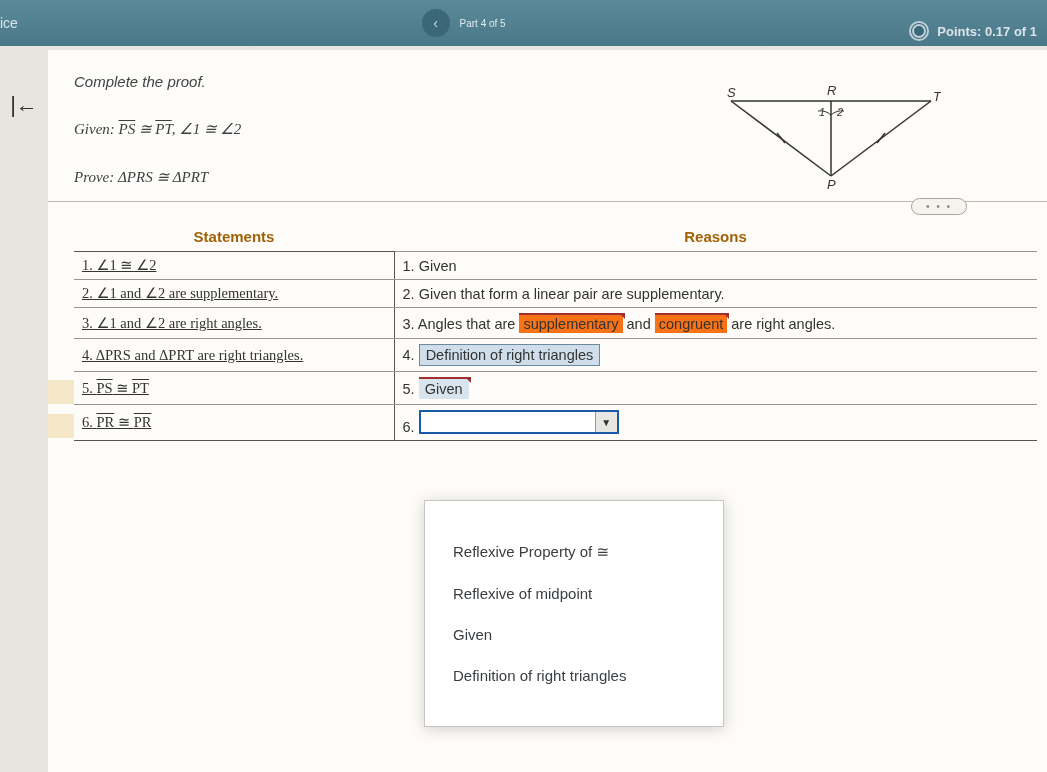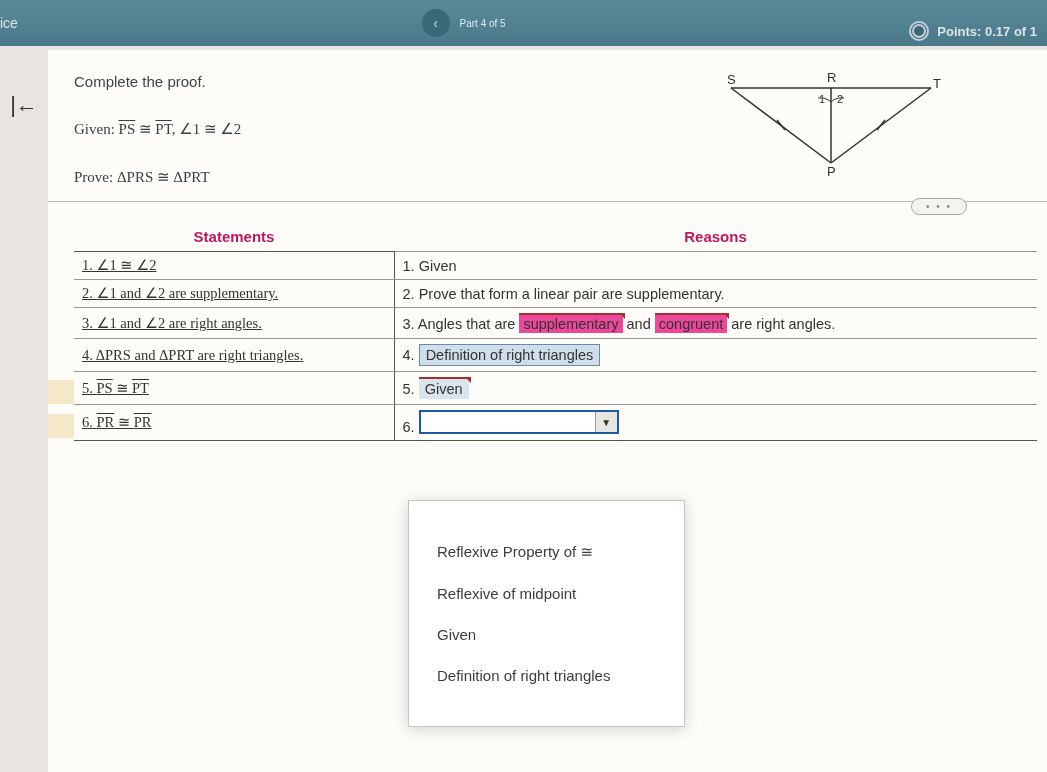--- a/index.html
+++ b/index.html
@@ -60,23 +60,24 @@
     flex:1;
     background:#fdfcf9;
     margin: 4px 0 0 0;
     position:relative;
   }
 
   .problem-area {
     padding: 18px 26px 10px 26px;
     display:flex;
     justify-content:space-between;
-    align-items:flex-start;
+    align-items:flex-end;
     border-bottom: 1px solid #bdbab4;
     position:relative;
+    font-style:italic;
   }
   .problem-text { font-size:15px; color:#3a4044; line-height:1.8;}
   .problem-text .title { font-weight:400; margin-bottom:6px; color:#404448;}
   .math { font-family: 'Times New Roman', serif; margin-top: 21px; }
   .overline { text-decoration: overline; }
 
   .diagram {
     position:relative;
     width: 220px;
     height: 110px;
@@ -103,42 +104,42 @@
     padding: 20px 10px 10px 26px;
     position:relative;
   }
   .proof-table {
     width: 100%;
     border-collapse: collapse;
   }
   .header-row th {
     font-weight: bold;
     font-size:15px;
-    color:#be185d;
+    color:#a16207;
     padding: 6px 8px;
   }
   .header-row th:first-child { width: 320px; text-align:center; border-bottom:1.5px solid #555;}
   .header-row th:nth-child(2) { text-align:center; border-bottom:none;}
   .proof-table td {
     border-top: 1px solid #9a9790;
     border-bottom: 1px solid #9a9790;
     padding: 5px 8px;
     font-size: 14.5px;
     color:#333;
     vertical-align: middle;
   }
   .proof-table td:first-child {
     border-right: 1.5px solid #555;
     white-space: nowrap;
     font-family: 'Times New Roman', Arial, serif;
     text-decoration: underline;
   }
   .proof-table tr:last-child td { border-bottom: 1.5px solid #555;}
 
-  .fill1 { background:#ec4899; padding:1px 4px; border-top:2px solid #a03030; display:inline-block; position:relative;}
+  .fill1 { background:#f97316; padding:1px 4px; border-top:2px solid #a03030; display:inline-block; position:relative;}
   .fill1::after{content:"";position:absolute;top:-2px;right:-2px;width:0;height:0;border-left:6px solid transparent;border-top:6px solid #a03030;}
   .fill2 { background:#cfdeea; padding:2px 6px; border:1px solid #6a8aa0; display:inline-block;}
   .fill3 { background:#d8e5ef; padding:2px 6px; border-top:2px solid #a03030; display:inline-block; position:relative;}
   .fill3::after{content:"";position:absolute;top:-2px;right:-2px;width:0;height:0;border-left:6px solid transparent;border-top:6px solid #a03030;}
 
   .active-select {
     display:inline-flex;
     border: 2px solid #1a5aa8;
     background:#fff;
     width: 200px;
@@ -149,23 +150,23 @@
   .active-select .sel-btn{
     width:22px;
     border-left:1px solid #999;
     background:#e8e6e0;
     display:flex;align-items:center;justify-content:center;
     font-size:10px;color:#333;
   }
 
   .dropdown {
     position:absolute;
-    left: 360px;
+    left: 376px;
     top: 298px;
-    width: 277px;
+    width: 300px;
     background:#fff;
     border:1px solid #c8c5c0;
     box-shadow: 0 2px 14px rgba(0,0,0,0.18);
     padding: 30px 24px;
     z-index:10;
   }
   .dropdown-item {
     padding: 12px 4px;
     font-size:15px;
     color:#3a3e42;
@@ -245,21 +246,21 @@
             <tr class="header-row">
           <th>Statements</th>
           <th>Reasons</th>
         </tr>
         <tr>
           <td><span>1.</span> ∠1 ≅ ∠2</td>
           <td><span>1.</span> <span>Given</span></td>
         </tr>
         <tr>
           <td><span>2.</span> ∠1 and ∠2 are supplementary.</td>
-          <td><span>2.</span> <span>Prove that form a linear pair are supplementary.</span></td>
+          <td><span>2.</span> <span>Given that form a linear pair are supplementary.</span></td>
         </tr>
         <tr>
           <td><span>3.</span> ∠1 and ∠2 are right angles.</td>
           <td><span>3.</span> <span>Angles that are </span><span class="fill1">supplementary</span><span> and </span><span class="fill1">congruent</span><span> are right angles.</span></td>
         </tr>
         <tr>
           <td><span>4.</span> ΔPRS and ΔPRT are right triangles.</td>
           <td><span>4.</span> <span class="fill2">Definition of right triangles</span></td>
         </tr>
         <tr>

